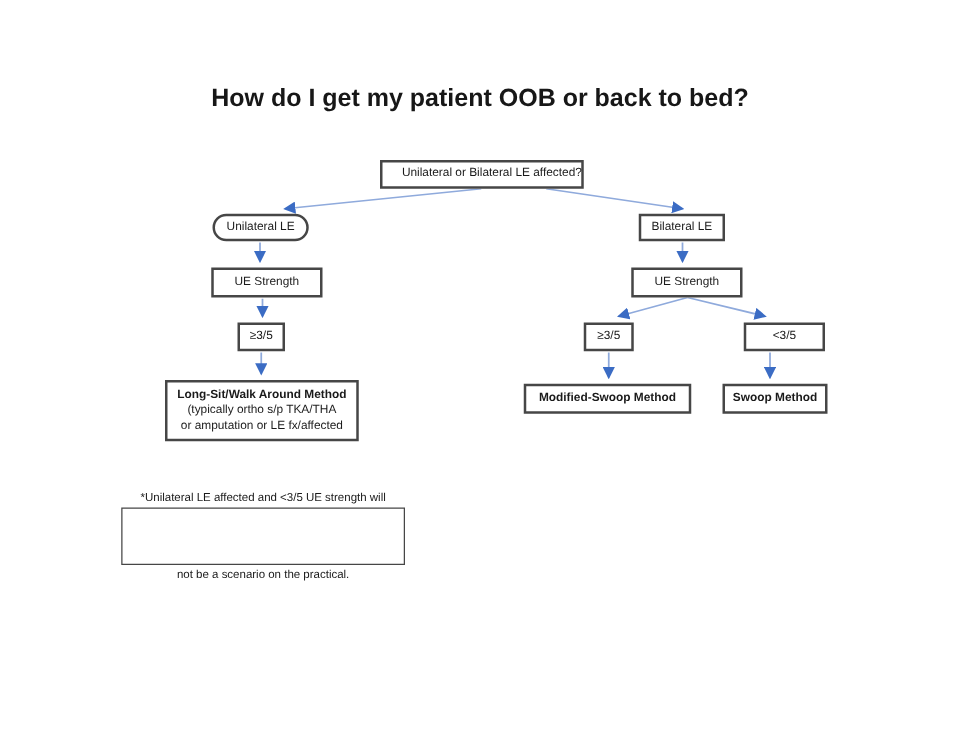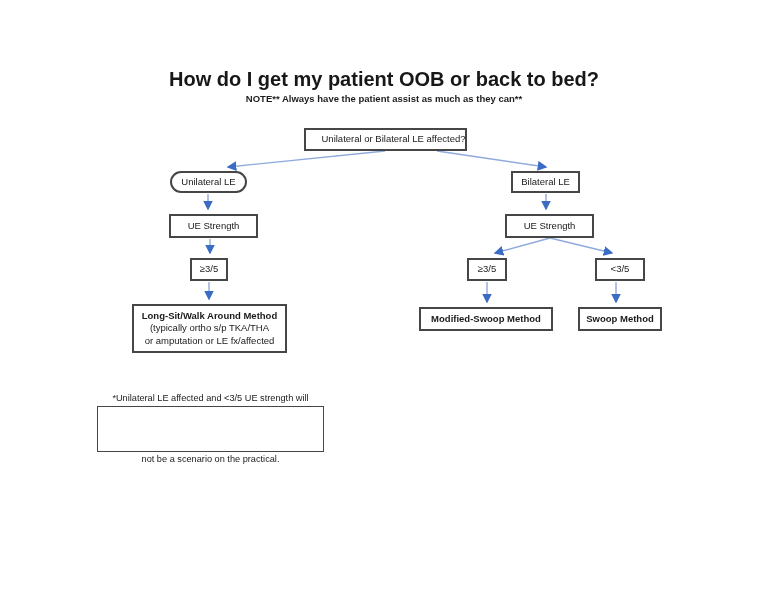--- a/index.html
+++ b/index.html
@@ -62,21 +62,21 @@
   }
   .bold { font-weight: bold; }
 
   .n-question  { left: 304px; top: 128px; width: 163px; height: 23px; padding-left: 16px; }
   .n-unilat    { left: 170px; top: 171px; width: 77px;  height: 22px; border-radius: 11px; }
   .n-bilat     { left: 511px; top: 171px; width: 69px;  height: 22px; }
   .n-ue-left   { left: 169px; top: 214px; width: 89px;  height: 24px; }
   .n-ue-right  { left: 505px; top: 214px; width: 89px;  height: 24px; }
   .n-ge-left   { left: 190px; top: 258px; width: 38px;  height: 23px; }
   .n-ge-right  { left: 467px; top: 258px; width: 40px;  height: 23px; }
-  .n-lt        { left: 595px; top: 258px; width: 50px;  height: 23px; }
+  .n-lt        { left: 595px; top: 258px; width: 65px;  height: 23px; }
   .n-longsit   { left: 132px; top: 304px; width: 155px; height: 49px; }
   .n-modswoop  { left: 419px; top: 307px; width: 134px; height: 24px; font-weight: bold; }
   .n-swoop     { left: 578px; top: 307px; width: 84px;  height: 24px; font-weight: bold; }
 
   .footnote {
     position: absolute;
     left: 97px; top: 406px; width: 227px; height: 46px;
     box-sizing: border-box;
     background: #ffffff;
     border: 1.5px solid #464646;
@@ -91,21 +91,20 @@
     white-space: nowrap;
     gap: 48px;
   }
 </style>
 </head>
 <body>
 
 <div class="page">
 
   <h1 class="title">How do I get my patient OOB or back to bed?</h1>
-  <div class="subtitle">NOTE** Always have the patient assist as much as they can**</div>
 
   <svg class="arrows" viewBox="0 0 768 594" xmlns="http://www.w3.org/2000/svg">
     <defs>
       <marker id="ah" viewBox="0 0 10 10" refX="8.5" refY="5" markerWidth="7" markerHeight="7" orient="auto">
         <path d="M0,0 L10,5 L0,10 Z" fill="#3b6cc4"></path>
       </marker>
     </defs>
     <g stroke="#8faadc" stroke-width="1.4" fill="none">
       <line x1="385" y1="151" x2="228" y2="167" marker-end="url(#ah)"></line>
       <line x1="437" y1="151" x2="546" y2="167" marker-end="url(#ah)"></line>

